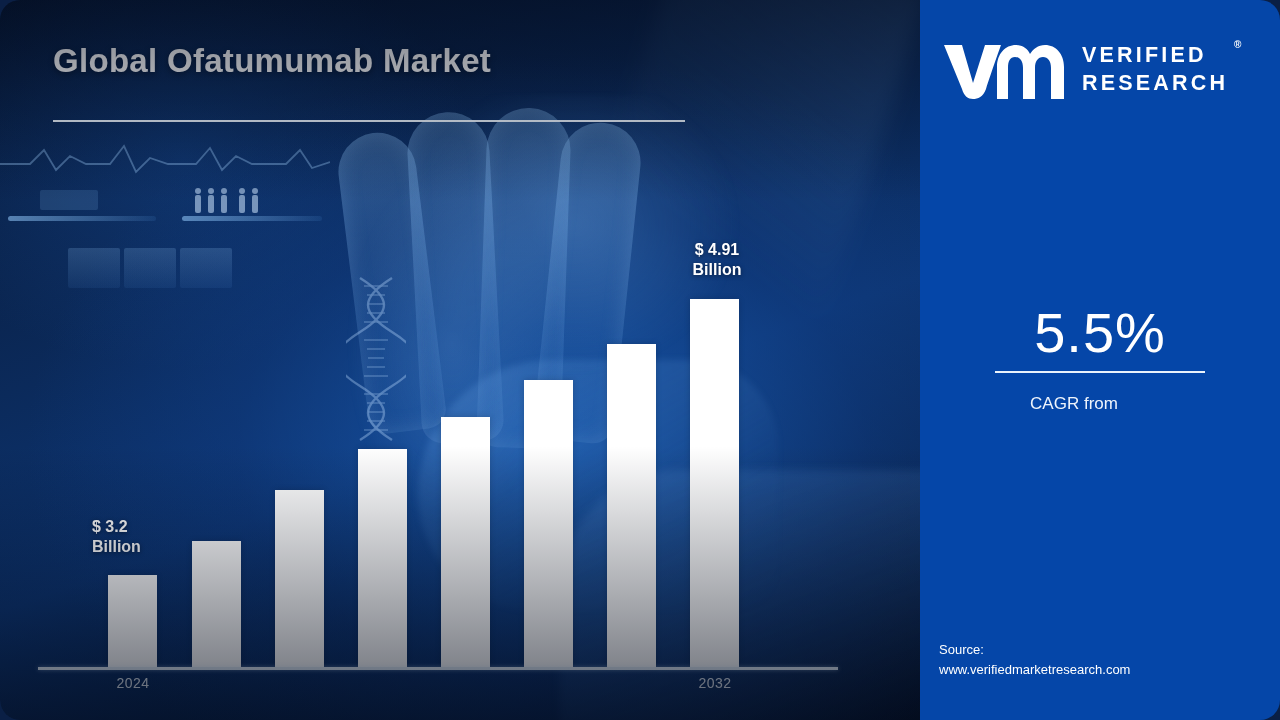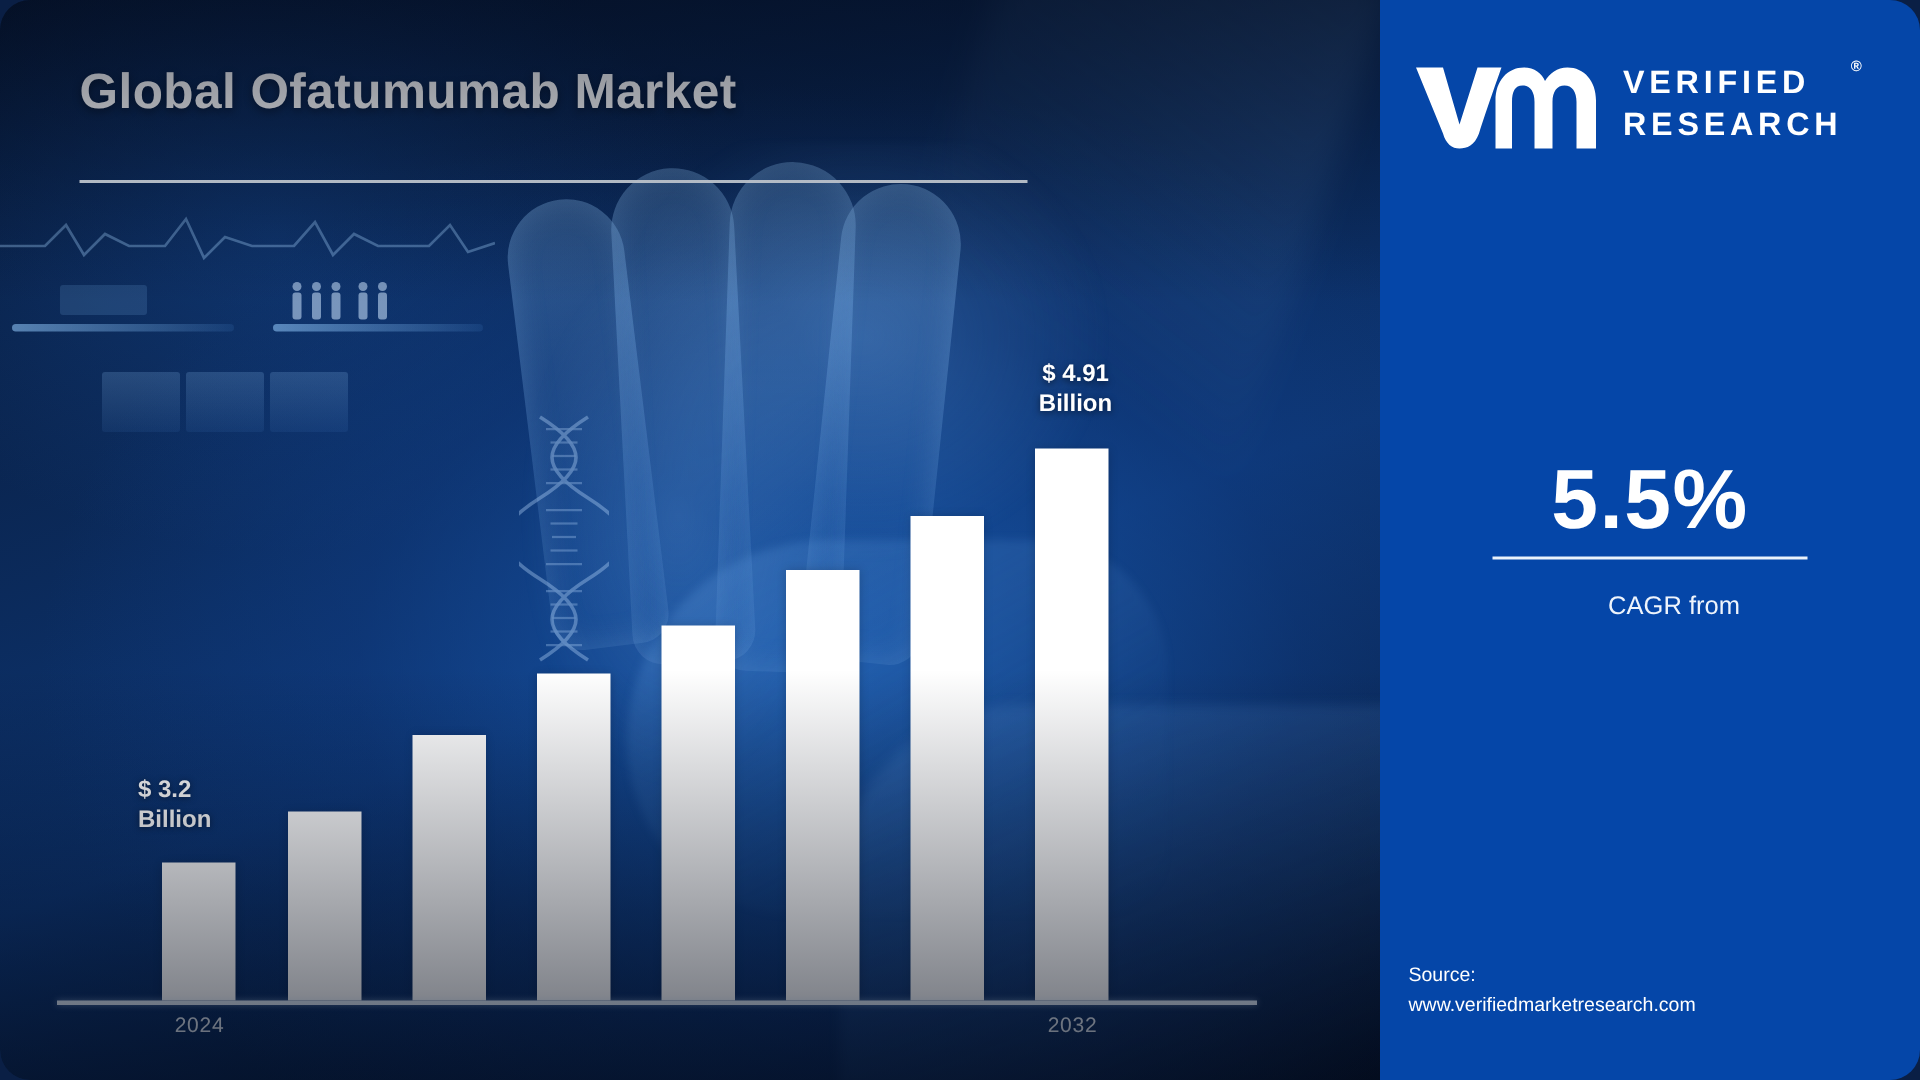--- a/index.html
+++ b/index.html
@@ -130,29 +130,29 @@
     position:relative;
     color:#ffffff; font-weight:bold; font-size:21.5px; line-height:1.30;
     letter-spacing:3.2px;
   }
   .logo-words .reg{
     position:absolute; right:-13px; top:-4px;
     font-size:10px; letter-spacing:0; font-weight:bold;
   }
   .cagr-value{
     position:absolute; left:0; top:300px; width:360px; text-align:center;
-    color:#ffffff; font-weight:bold; font-size:56px; letter-spacing:1px;
+    color:#ffffff; font-weight:normal; font-size:56px; letter-spacing:1px;
   }
   .cagr-rule{
     position:absolute; left:75px; top:371px; width:210px; height:2px;
     background:#eaf2fb;
   }
   .cagr-caption{
     position:absolute; left:0; top:392px; width:308px; text-align:center;
-    color:#eef4fc; font-size:17px; line-height:1.45;margin-left:42px;
+    color:#eef4fc; font-size:17px; line-height:1.45;
   }
   .source{
     position:absolute; left:19px; top:640px; width:330px;
     color:#ffffff; font-size:13px; line-height:1.5;
   }
 </style>
 </head>
 <body>
 
 <div class="canvas">

